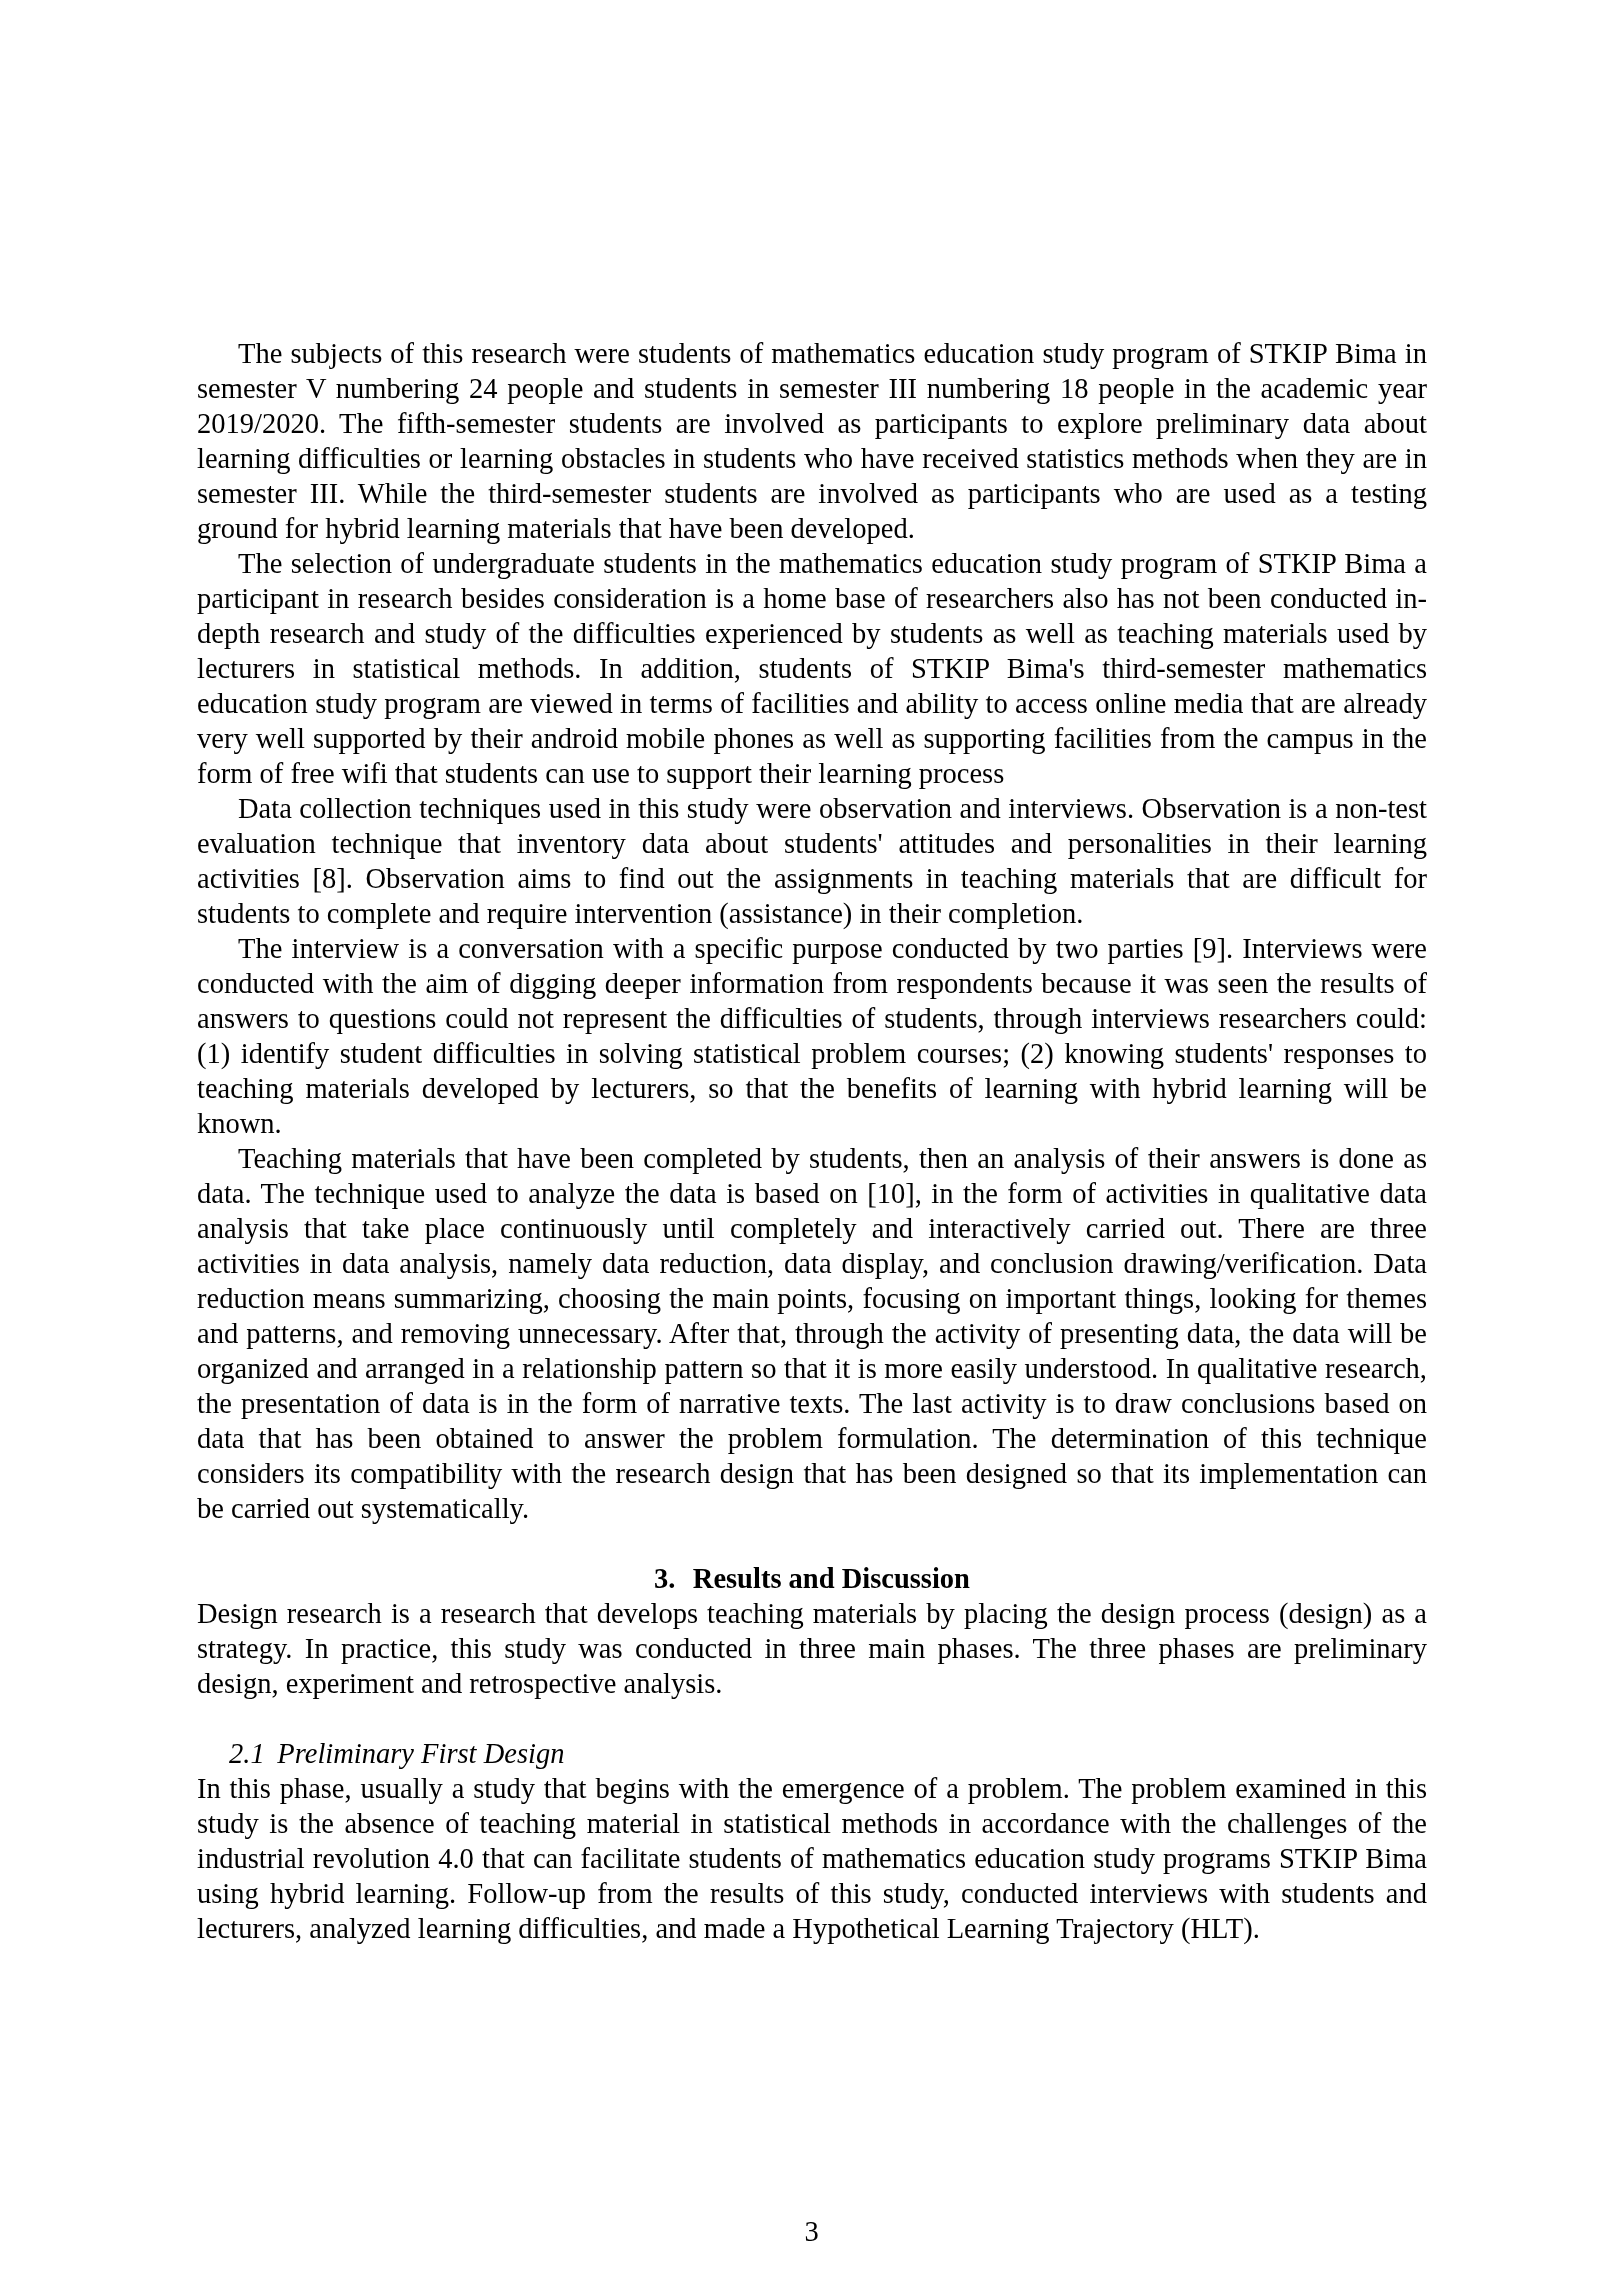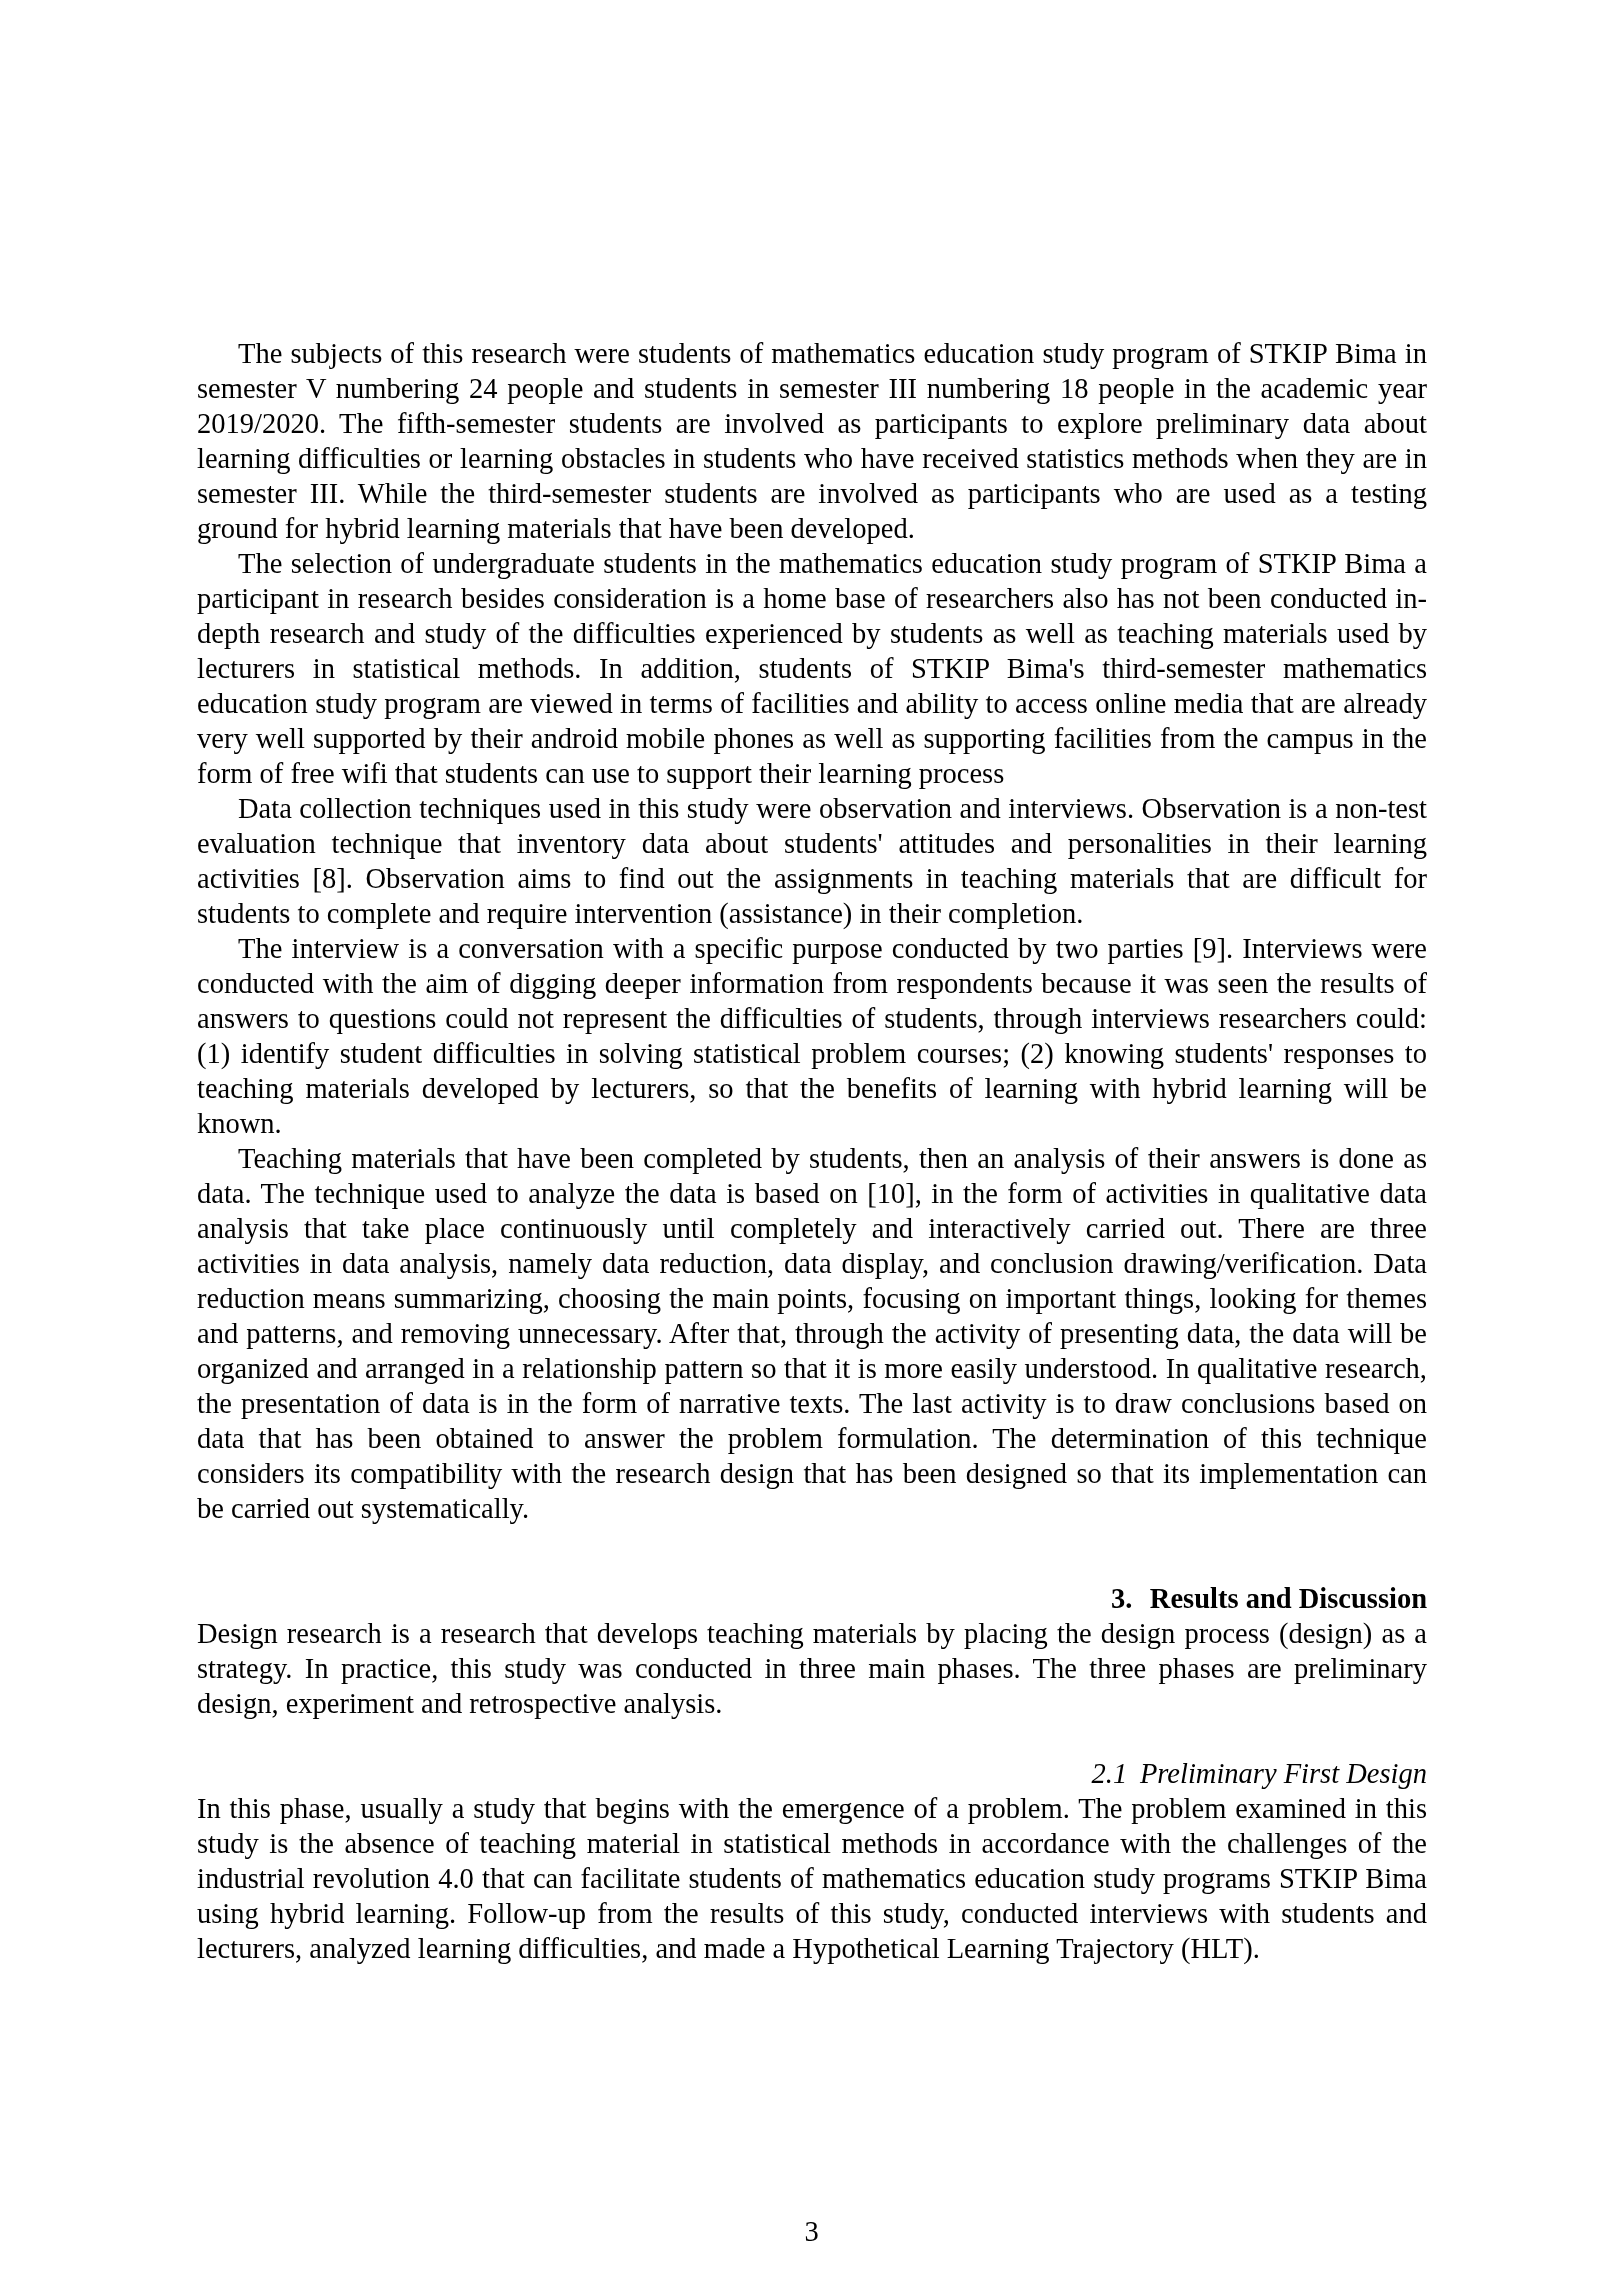--- a/index.html
+++ b/index.html
@@ -18,34 +18,35 @@
     top: 336px;
     left: 197px;
     width: 1230px;
     font-size: 28.5px;
     line-height: 35px;
     text-align: justify;
   }
   .para { margin: 0; }
   .para.indent { text-indent: 41px; }
   .section-heading {
-    margin-top: 55px;
+    margin-top: 35px;
     font-size: 28.5px;
     line-height: 35px;
     font-weight: bold;
-    text-align: right;
+    text-align: center;
   }
   .section-heading .sec-num { margin-right: 17.4px; }
   .subsection-heading {
     margin-top: 35px;
     font-size: 28.5px;
     line-height: 35px;
     font-weight: normal;
     font-style: italic;
-    text-align: right;
+    text-align: left;
+    margin-left: 32px;
   }
   .subsection-heading .sub-num { margin-right: 12.7px; }
   .page-footer {
     position: absolute;
     bottom: 46px;
     left: 0;
     width: 100%;
     text-align: center;
     font-size: 28.5px;
     line-height: 35px;

